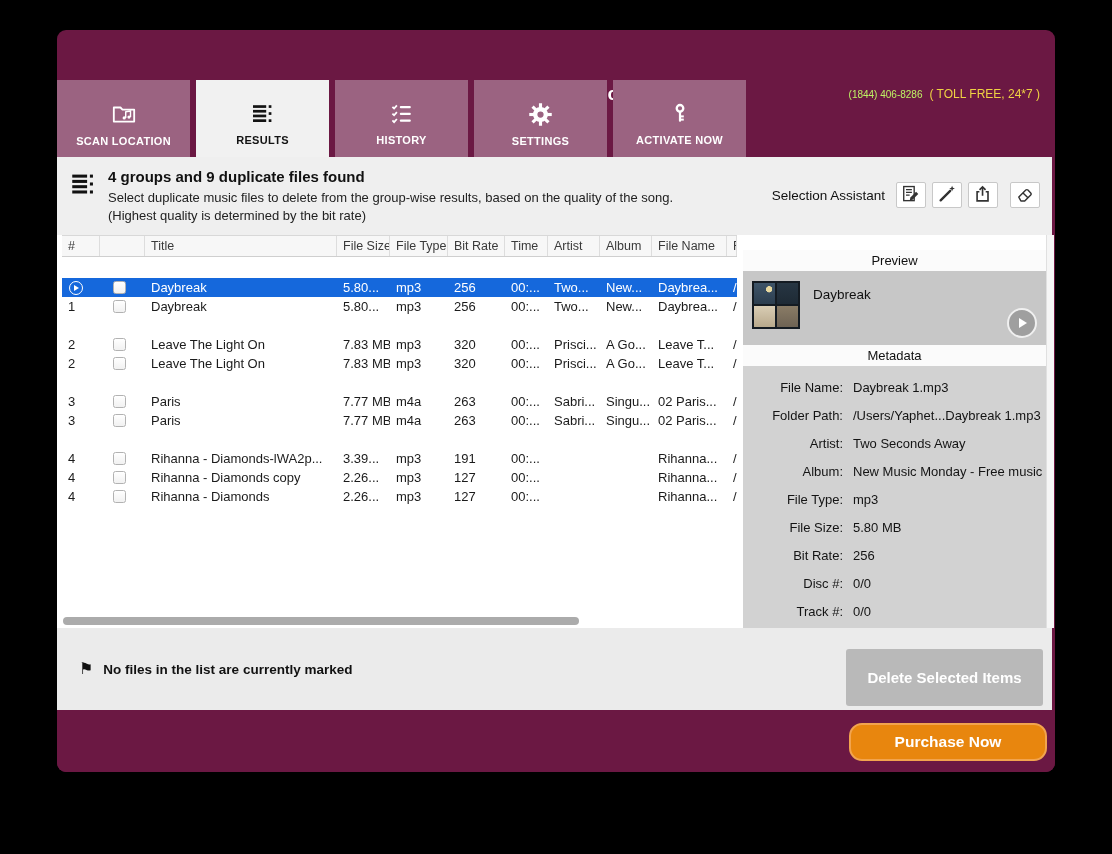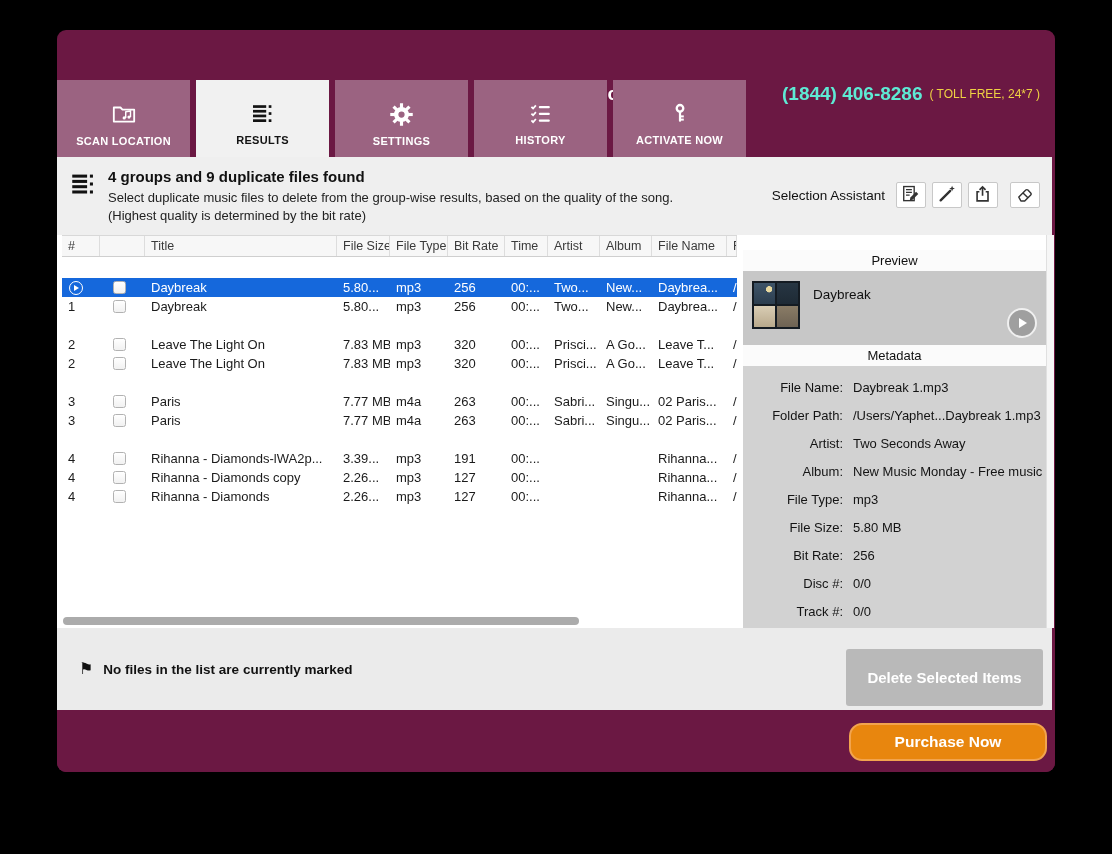--- a/index.html
+++ b/index.html
@@ -16,21 +16,21 @@
   .tl { width:13px; height:13px; border-radius:50%; display:inline-block; }
   .tl.red { background:#F0605A; } .tl.yellow { background:#F6BE40; } .tl.green { background:#3BD94E; }
   .title-center { position:absolute; left:0; right:0; top:0; height:50px;
                   display:flex; align-items:center; justify-content:center; gap:9px;
                   color:#fff; font-size:19px; font-weight:bold; }
   .wave { display:flex; align-items:center; gap:2px; height:24px; }
   .wave i { display:block; width:2.6px; background:#fff; border-radius:1px; }
   .wave i:nth-child(1){height:9px;} .wave i:nth-child(2){height:15px;} .wave i:nth-child(3){height:21px;}
   .wave i:nth-child(4){height:15px;} .wave i:nth-child(5){height:9px;}
   .phone-area { position:absolute; right:15px; top:0; height:50px; display:flex; align-items:center; gap:7px; }
-  .phone { color:#5eead4; font-weight:bold; font-size:19px; }
+  .phone { color:#bef264; font-weight:normal; font-size:10px; }
   .phone-note { color:#EFD243; font-size:12px; }
 
   
   .tabbar { position:absolute; top:50px; left:0; height:77px; display:flex; gap:6px; }
   .tab { width:133px; height:88px; background:#9B6381; color:#fff; cursor:default;
          display:flex; flex-direction:column; align-items:center; justify-content:center; gap:8px; }
   .tab.active { background:#F1F1F1; color:#131313; }
   .tab .tlabel { font-size:11px; font-weight:bold; letter-spacing:.3px; }
   .tab svg { display:block; }
 
@@ -162,52 +162,52 @@
               <rect x="2" y="17.3" width="13.2" height="2.7"></rect>
             <rect x="17.7" y="3.2" width="2.7" height="2.7"></rect>
               <rect x="17.7" y="10.2" width="2.7" height="2.7"></rect>
             <rect x="17.7" y="17.3" width="2.7" height="2.7"></rect>
           </svg>
         </span>
         <span class="tlabel">RESULTS</span>
       </div>
       <div class="tab">
         <span>
+          <svg width="24" height="24" viewBox="0 0 24 24">
+            <g fill="none" stroke="currentColor" stroke-width="1.8">
+              <path d="M2.4 4.8l1.7 1.7 2.8-3.1"></path>
+                <path d="M2.4 11.6l1.7 1.7 2.8-3.1"></path>
+                <path d="M2.4 18.4l1.7 1.7 2.8-3.1"></path>
+            </g>
+            <g fill="currentColor">
+              <rect x="9.8" y="4" width="11" height="2.2" rx="1"></rect>
+              <rect x="9.8" y="10.8" width="11" height="2.2" rx="1"></rect>
+              <rect x="9.8" y="17.6" width="11" height="2.2" rx="1"></rect>
+            </g>
+          </svg>
+        </span>
+        <span class="tlabel">HISTORY</span>
+      </div>
+      <div class="tab">
+        <span>
           <svg width="25" height="25" viewBox="0 0 24 24" fill="currentColor">
             <g>
               <rect x="10.5" y="1.2" width="3" height="4.6" transform="rotate(0 12 12)"></rect>
               <rect x="10.5" y="1.2" width="3" height="4.6" transform="rotate(45 12 12)"></rect>
               <rect x="10.5" y="1.2" width="3" height="4.6" transform="rotate(90 12 12)"></rect>
               <rect x="10.5" y="1.2" width="3" height="4.6" transform="rotate(135 12 12)"></rect>
               <rect x="10.5" y="1.2" width="3" height="4.6" transform="rotate(180 12 12)"></rect>
               <rect x="10.5" y="1.2" width="3" height="4.6" transform="rotate(225 12 12)"></rect>
               <rect x="10.5" y="1.2" width="3" height="4.6" transform="rotate(270 12 12)"></rect>
               <rect x="10.5" y="1.2" width="3" height="4.6" transform="rotate(315 12 12)"></rect>
             </g>
             <path fill-rule="evenodd" d="M12 4.8a7.2 7.2 0 1 0 0 14.4a7.2 7.2 0 0 0 0-14.4M12 9a3 3 0 1 1 0 6a3 3 0 0 1 0-6"></path>
           </svg>
         </span>
         <span class="tlabel">SETTINGS</span>
-      </div>
-      <div class="tab">
-        <span>
-          <svg width="24" height="24" viewBox="0 0 24 24">
-            <g fill="none" stroke="currentColor" stroke-width="1.8">
-              <path d="M2.4 4.8l1.7 1.7 2.8-3.1"></path>
-                <path d="M2.4 11.6l1.7 1.7 2.8-3.1"></path>
-                <path d="M2.4 18.4l1.7 1.7 2.8-3.1"></path>
-            </g>
-            <g fill="currentColor">
-              <rect x="9.8" y="4" width="11" height="2.2" rx="1"></rect>
-              <rect x="9.8" y="10.8" width="11" height="2.2" rx="1"></rect>
-              <rect x="9.8" y="17.6" width="11" height="2.2" rx="1"></rect>
-            </g>
-          </svg>
-        </span>
-        <span class="tlabel">HISTORY</span>
       </div>
       <div class="tab">
         <span>
           <svg width="24" height="24" viewBox="0 0 24 24">
             <circle cx="12" cy="6.3" r="3.3" fill="none" stroke="currentColor" stroke-width="2.3"></circle>
             <g fill="currentColor">
               <rect x="10.9" y="9.2" width="2.2" height="10.5" rx="1"></rect>
               <rect x="12.8" y="13.4" width="3" height="2"></rect>
               <rect x="12.8" y="16.6" width="3" height="2"></rect>
             </g>

